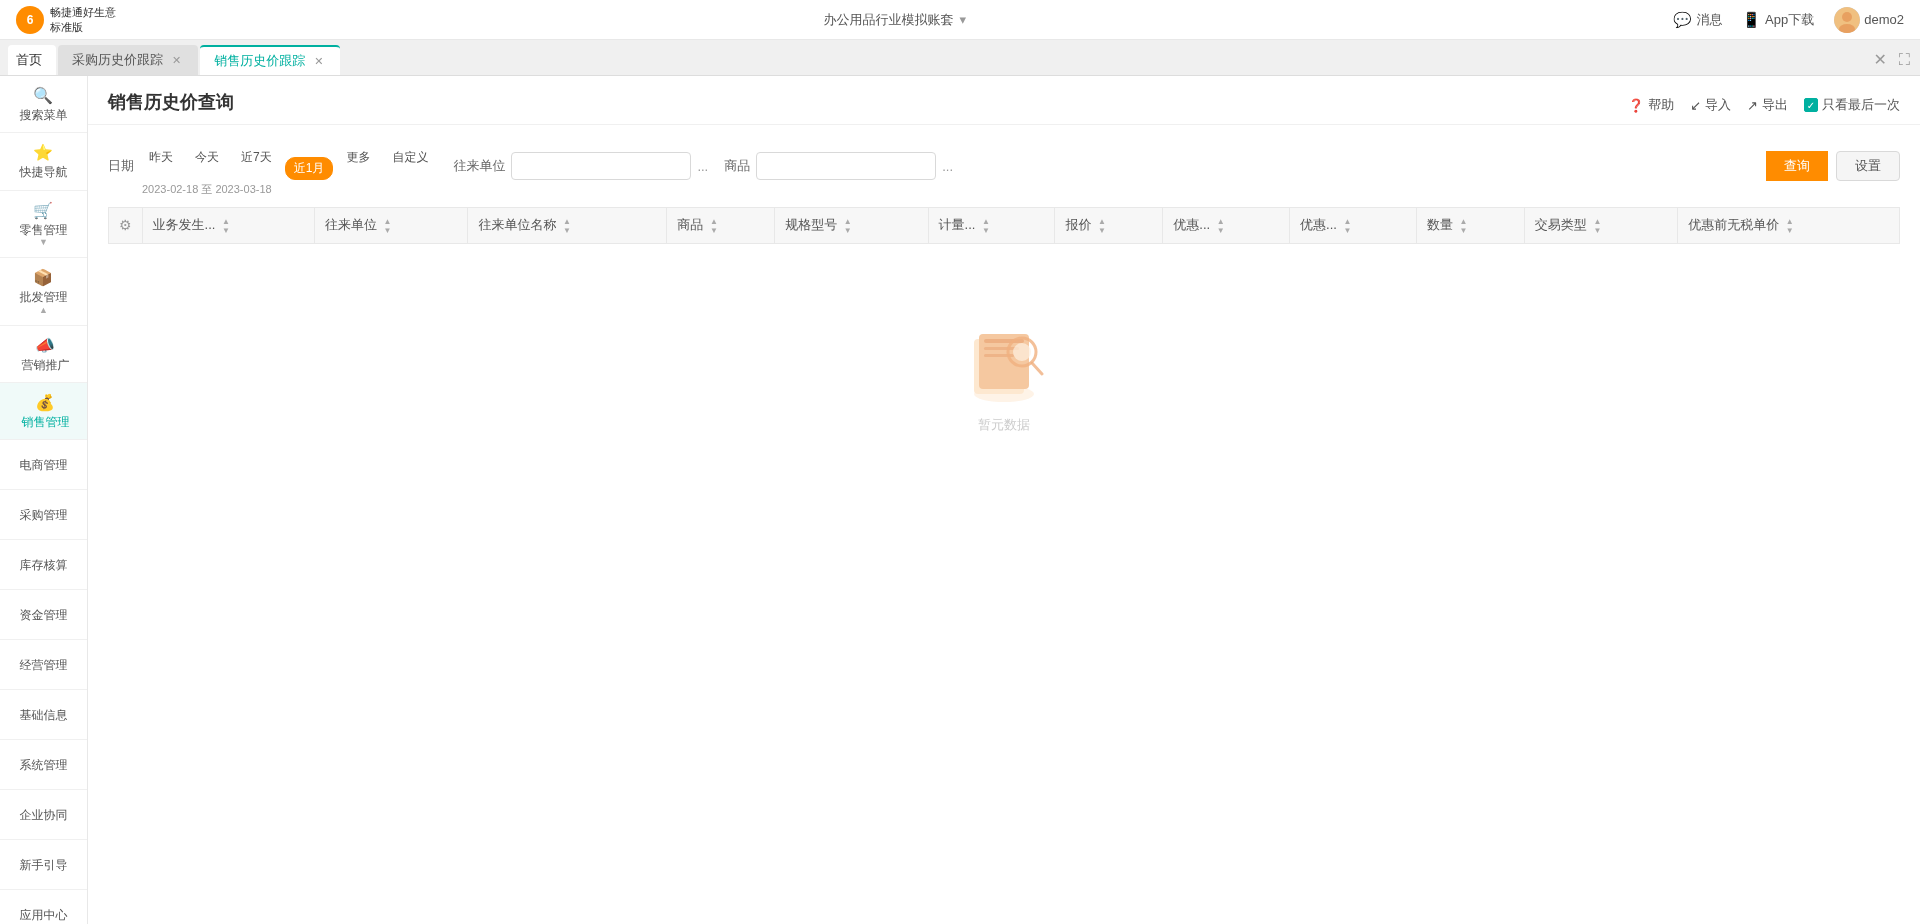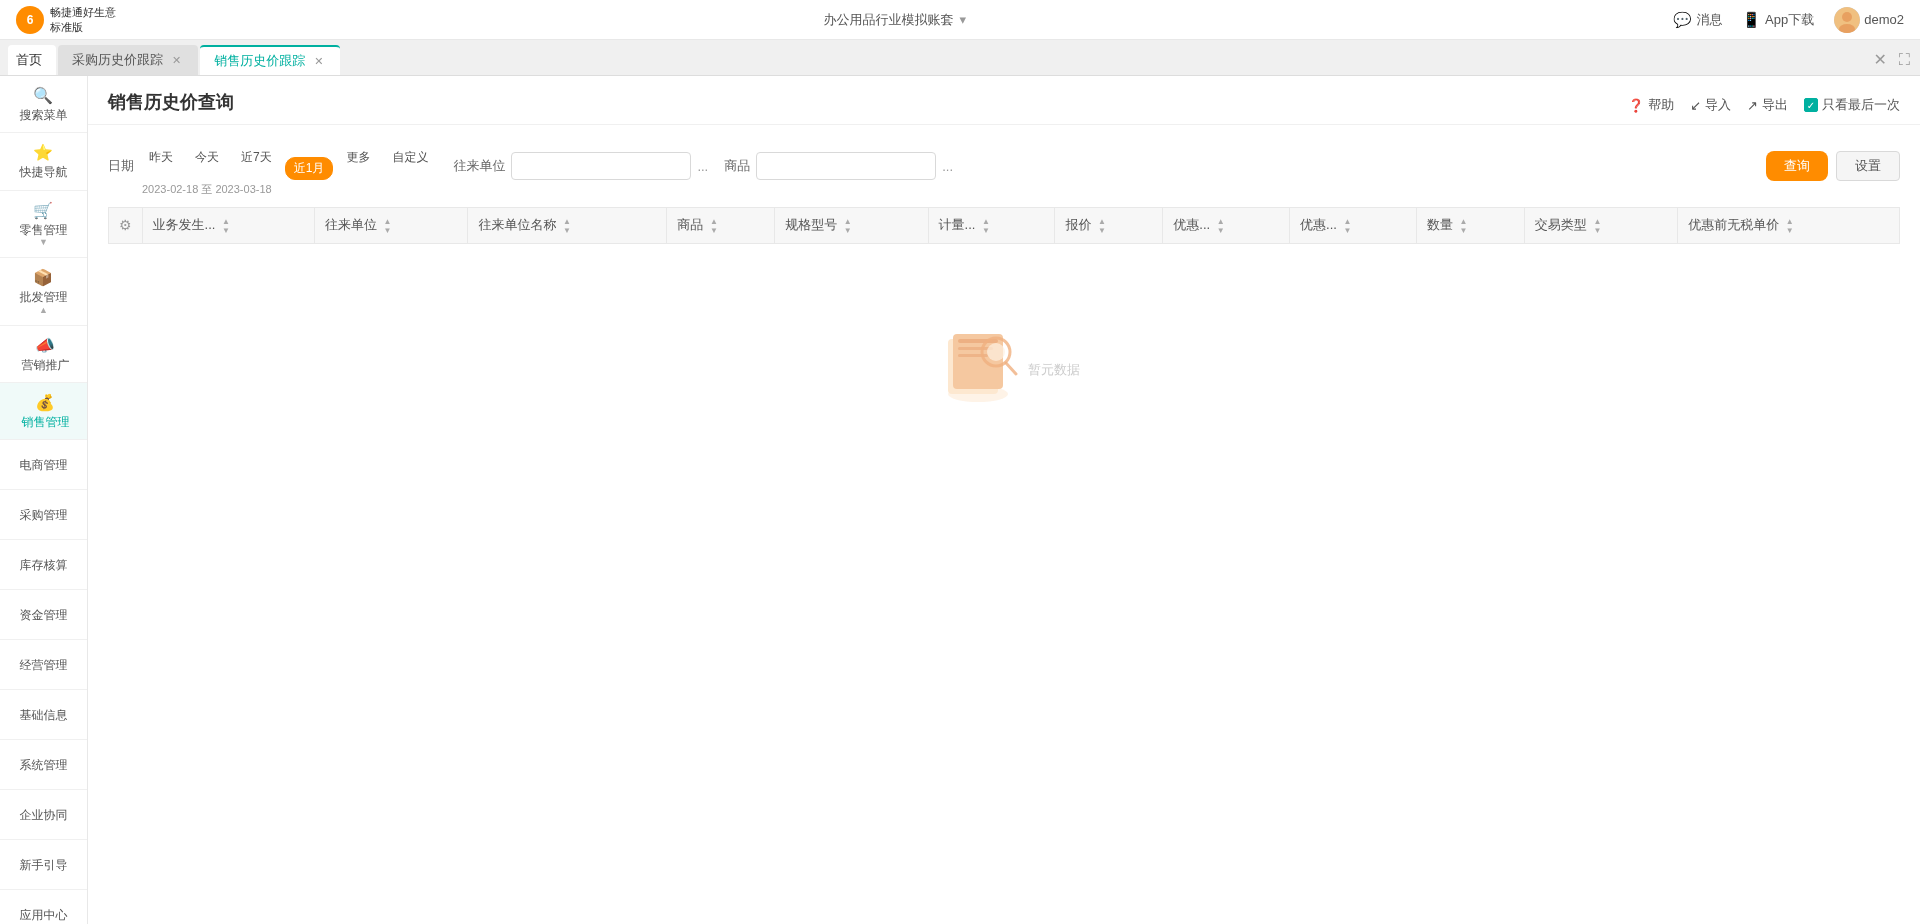--- a/index.html
+++ b/index.html
@@ -277,21 +277,21 @@
     .filter-actions {
       margin-left: auto;
       display: flex;
       gap: 8px;
     }
     .btn-query {
       padding: 5px 18px;
       background: #ff8c00;
       color: white;
       border: none;
-      border-radius: 8px;
+      border-radius: 0;
       font-size: 13px;
       cursor: pointer;
     }
     .btn-settings {
       padding: 5px 18px;
       background: #f5f5f5;
       color: #555;
       border: 1px solid #d9d9d9;
       border-radius: 4px;
       font-size: 13px;
@@ -335,21 +335,21 @@
     }
     .settings-icon {
       font-size: 14px;
       color: #999;
       cursor: pointer;
     }
 
     
     .empty-state {
       display: flex;
-      flex-direction: row;
+      flex-direction: column;
       align-items: center;
       justify-content: center;
       padding: 80px 20px;
       color: #bbb;
       font-size: 13px;
     }
     .empty-icon {
       width: 100px;
       height: 80px;
       margin-bottom: 12px;

